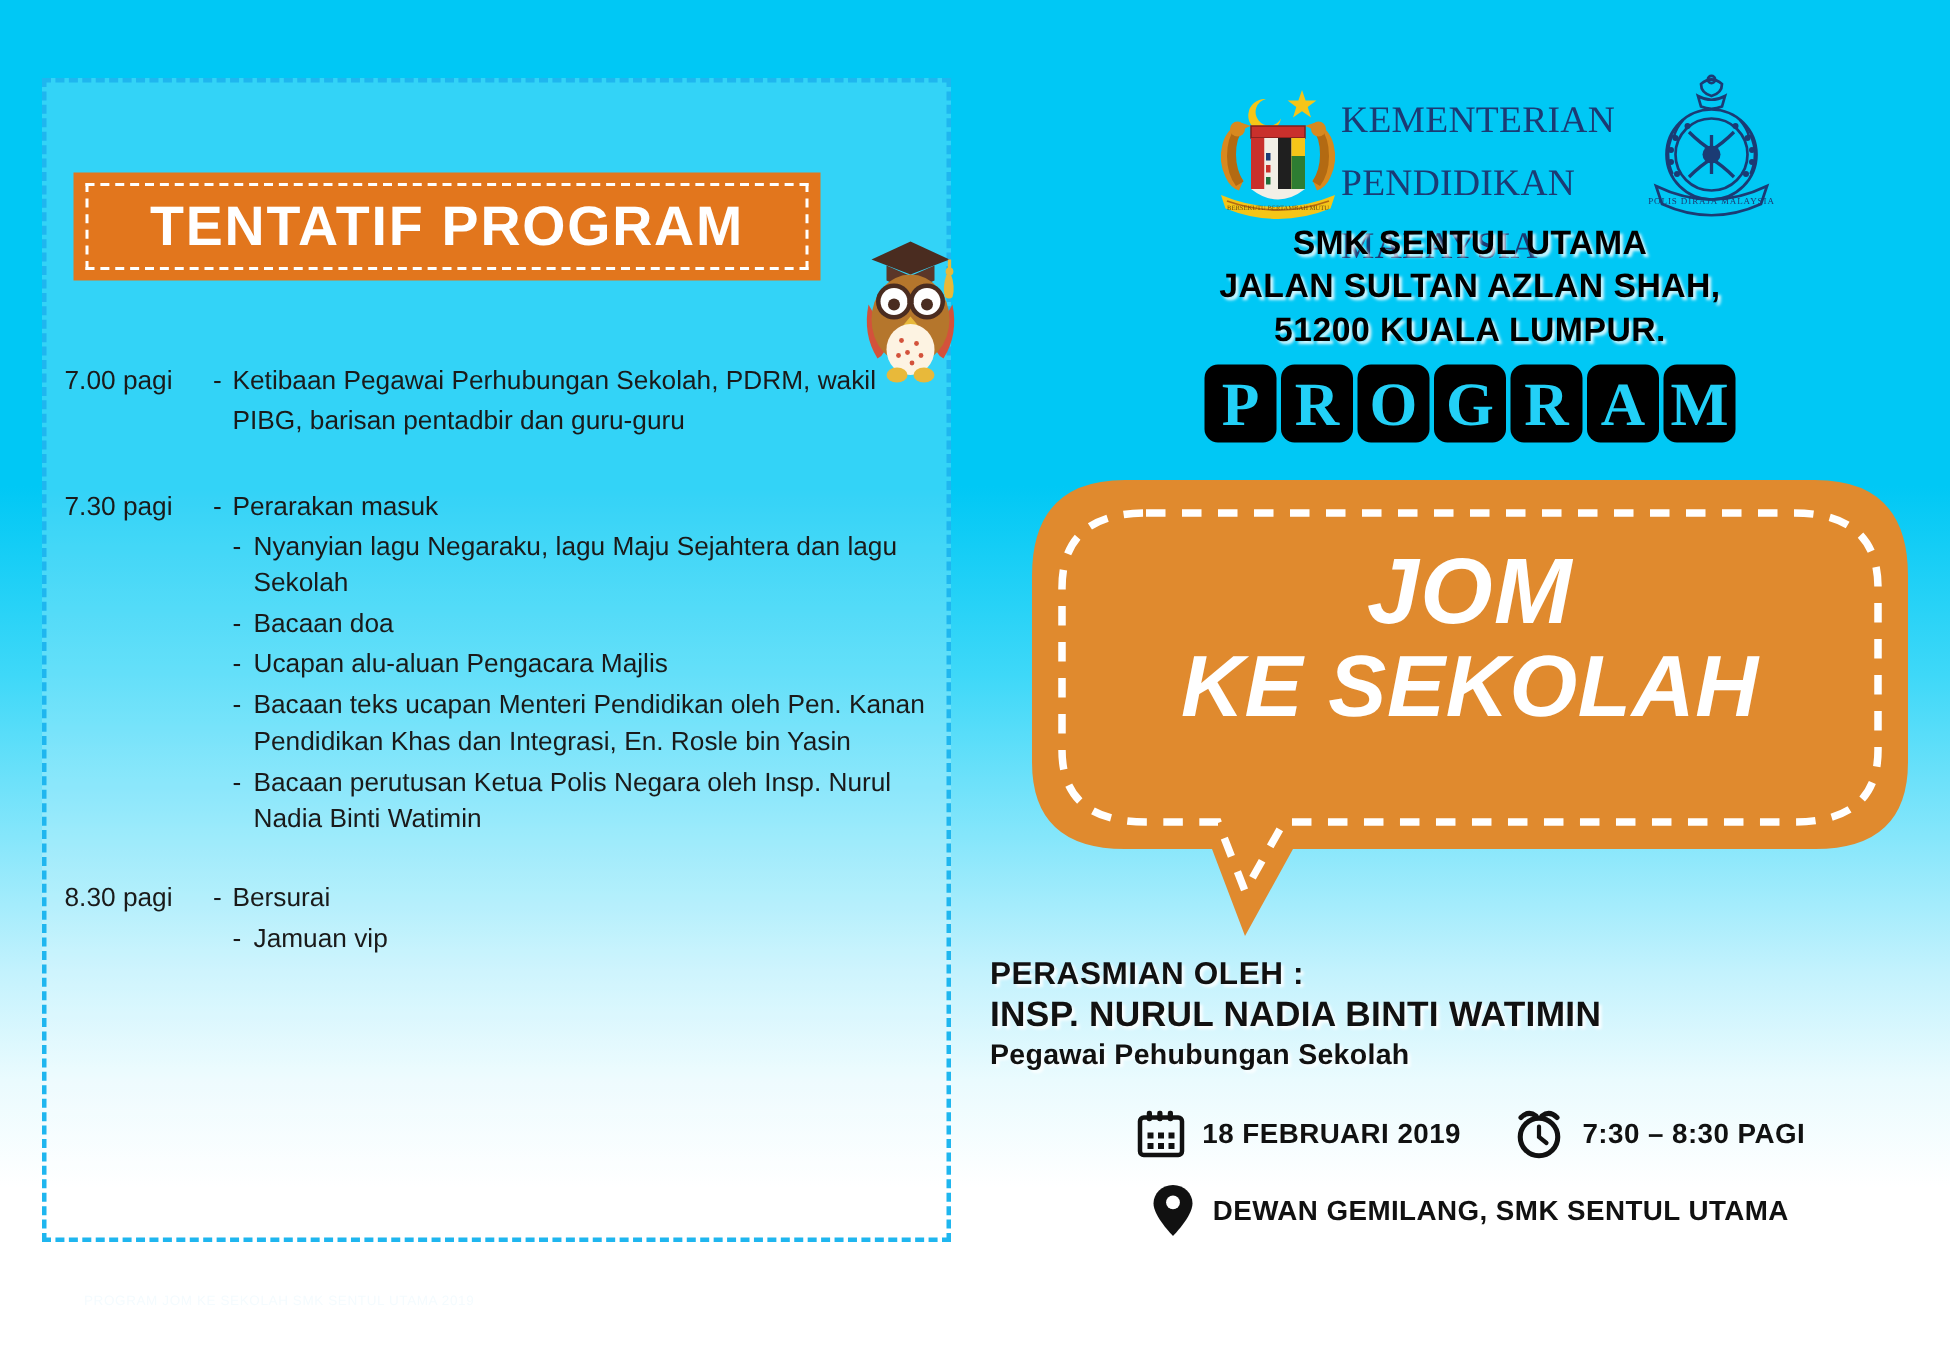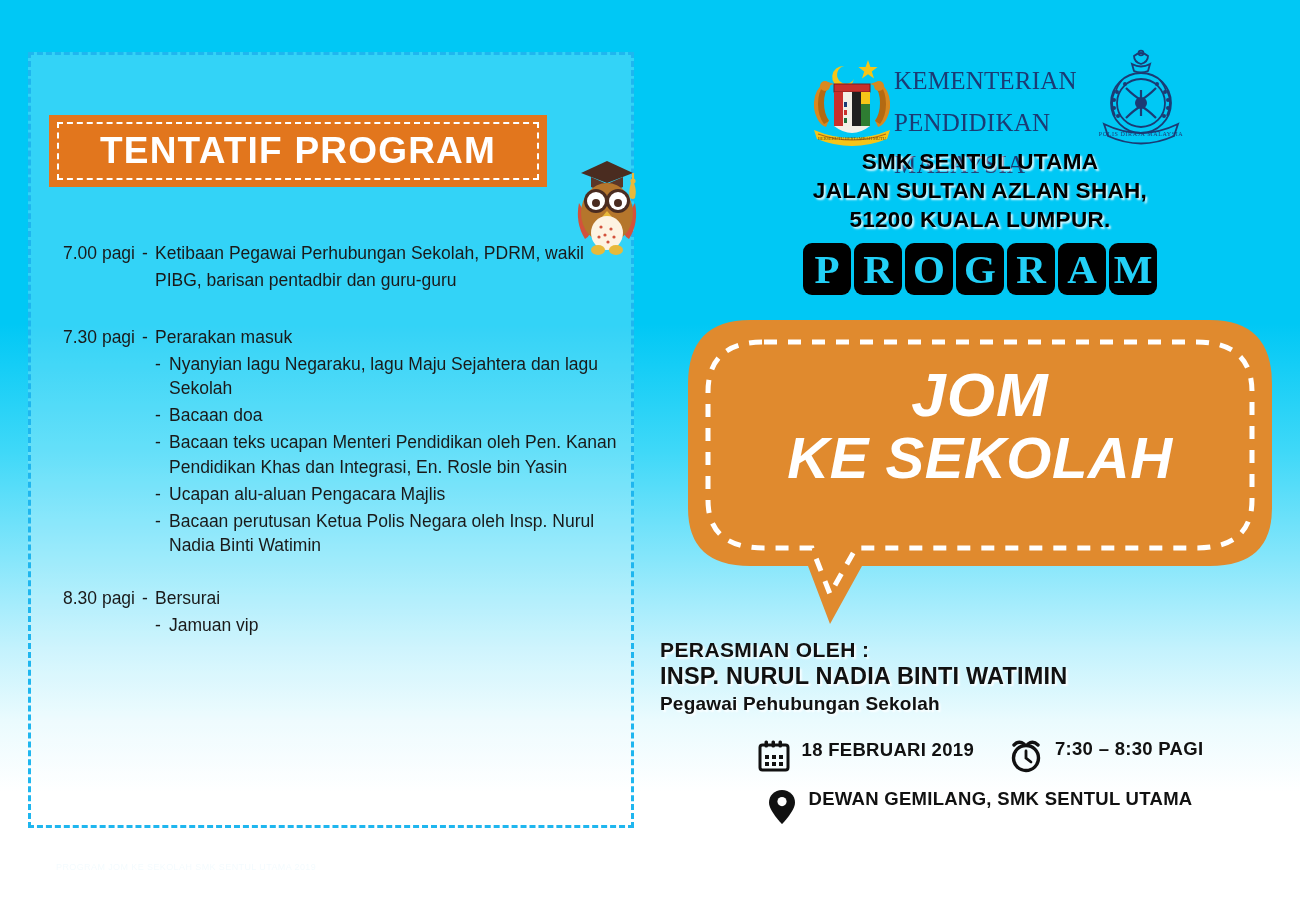--- a/index.html
+++ b/index.html
@@ -94,21 +94,21 @@
     font-size: 17.5px;
     line-height: 1.42;
   }
   .sched-block {
     display: flex;
     margin-bottom: 4px;
   }
   .sched-time {
     width: 92px;
     flex: 0 0 92px;
-    text-align: right;
+    text-align: left;
     padding-left: 0px;
     white-space: nowrap;
   }
   .sched-dash {
     width: 20px;
     flex: 0 0 20px;
     text-align: center;
   }
   .sched-items {
     flex: 1 1 auto;
@@ -286,21 +286,21 @@
     position: absolute;
     left: 0;
     top: 788px;
     width: 640px;
     display: flex;
     justify-content: center;
     align-items: center;
   }
   .meta-item {
     display: flex;
-    align-items: flex-start;
+    align-items: center;
     gap: 11px;
   }
   .meta-text {
     font-size: 18.5px;
     font-weight: bold;
     color: #111;
     letter-spacing: 0.3px;
     white-space: nowrap;
   }
   .meta-icon { flex: 0 0 auto; display: block; }
@@ -368,22 +368,22 @@
       <div class="gap-lg"></div>
 
       <div class="sched-block">
         <div class="sched-time">7.30 pagi</div>
         <div class="sched-dash">-</div>
         <div class="sched-items">
           <div class="sched-line">Perarakan masuk</div>
           <ul class="sub-list">
             <li>Nyanyian lagu Negaraku, lagu Maju Sejahtera dan lagu Sekolah</li>
             <li>Bacaan doa</li>
+            <li>Ucapan alu-aluan Pengacara Majlis</li>
             <li>Bacaan teks ucapan Menteri Pendidikan oleh Pen. Kanan Pendidikan Khas dan Integrasi, En. Rosle bin Yasin</li>
-            <li>Ucapan alu-aluan Pengacara Majlis</li>
             <li>Bacaan perutusan Ketua Polis Negara oleh Insp. Nurul Nadia Binti Watimin</li>
           </ul>
         </div>
       </div>
 
       <div class="gap-md"></div>
 
       <div class="sched-block">
         <div class="sched-time">8.30 pagi</div>
         <div class="sched-dash">-</div>

